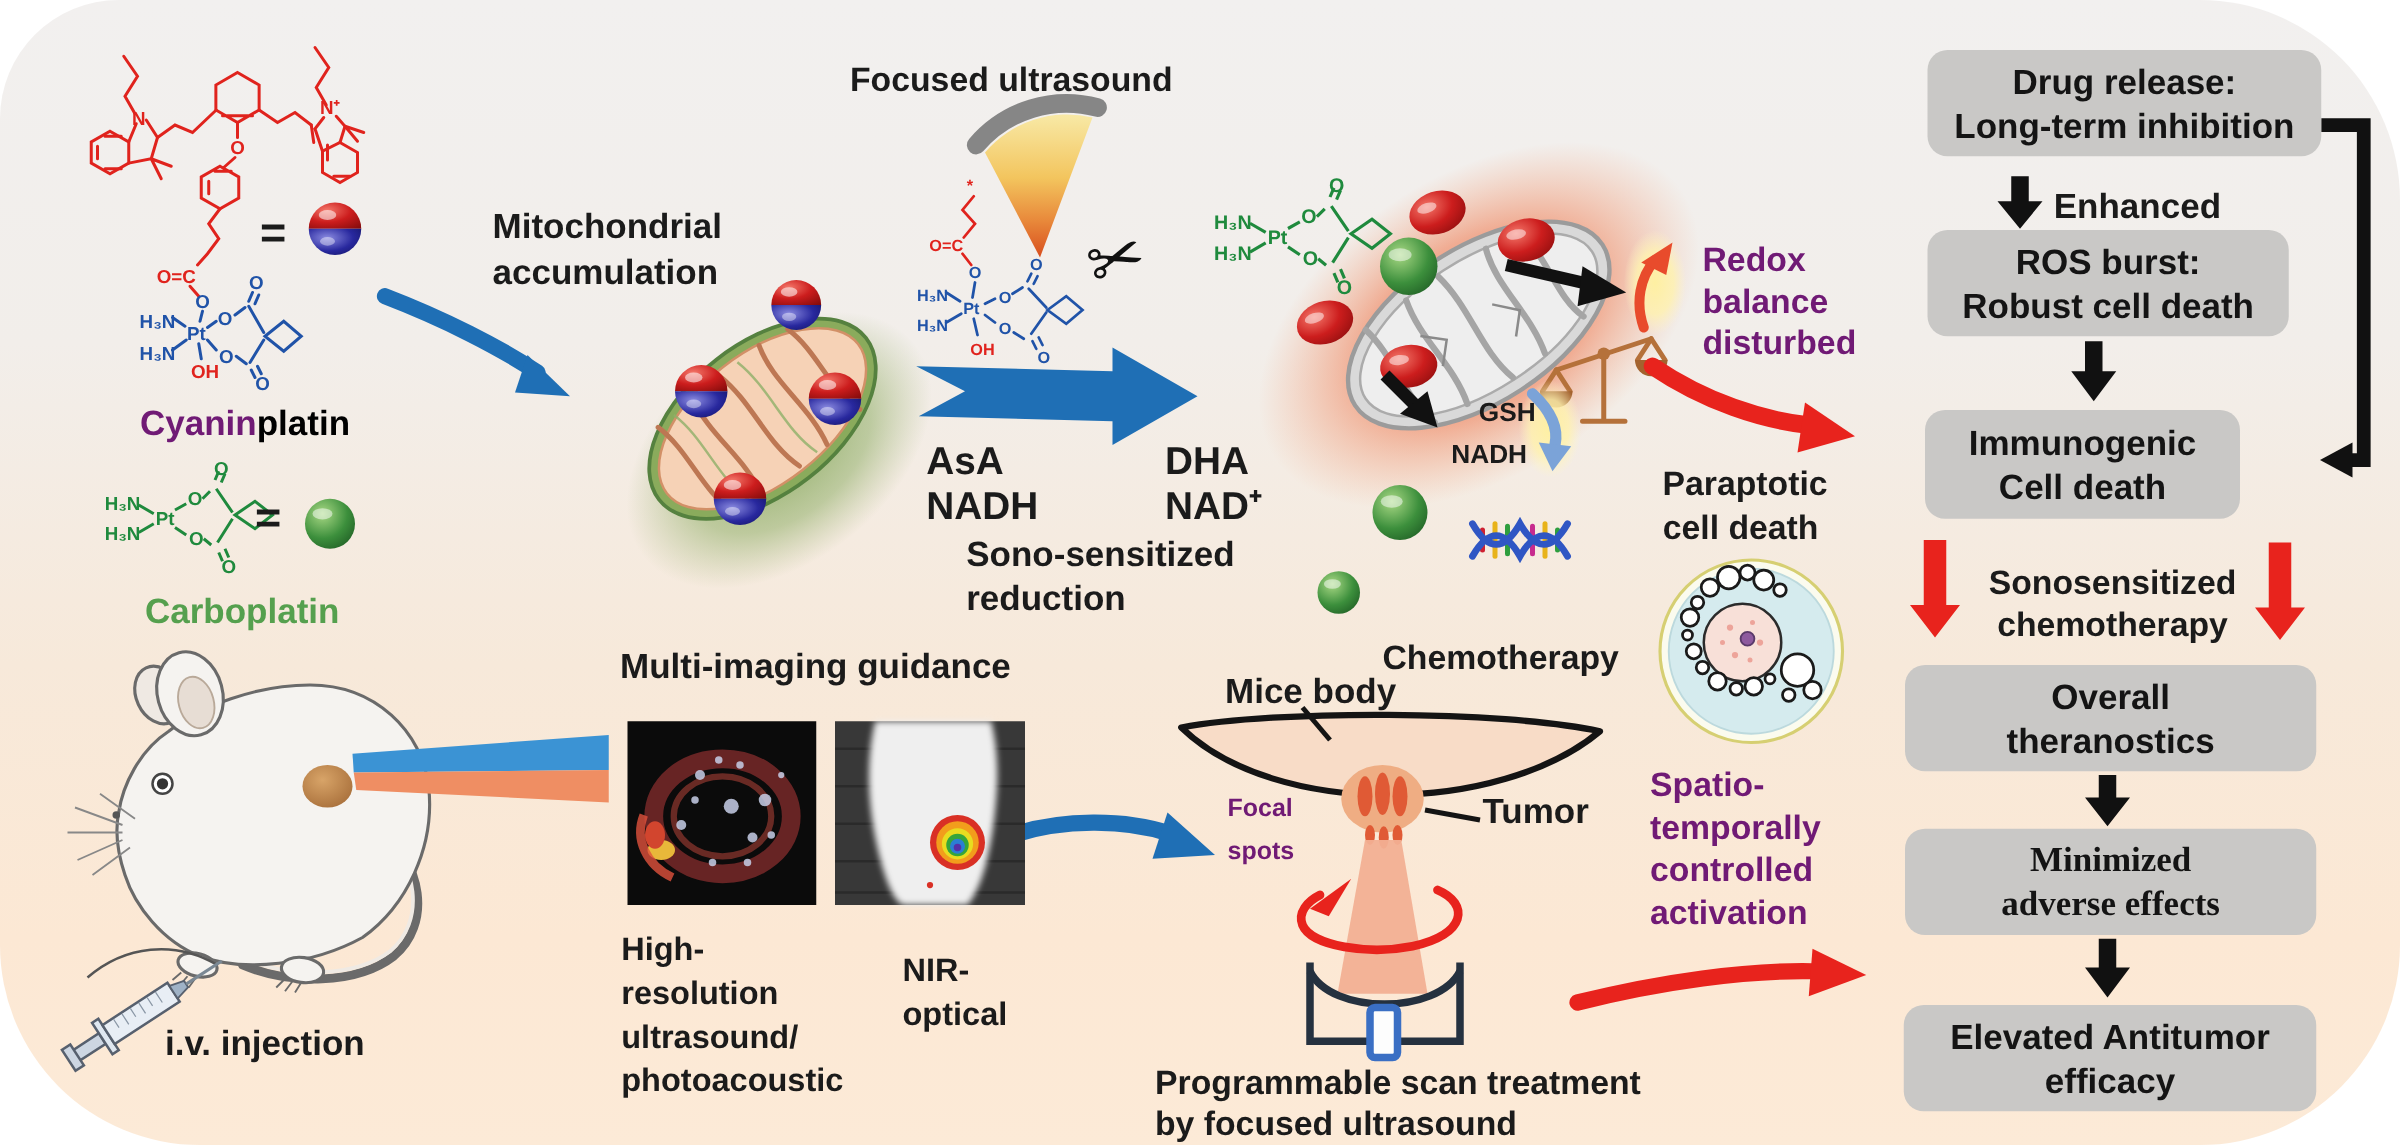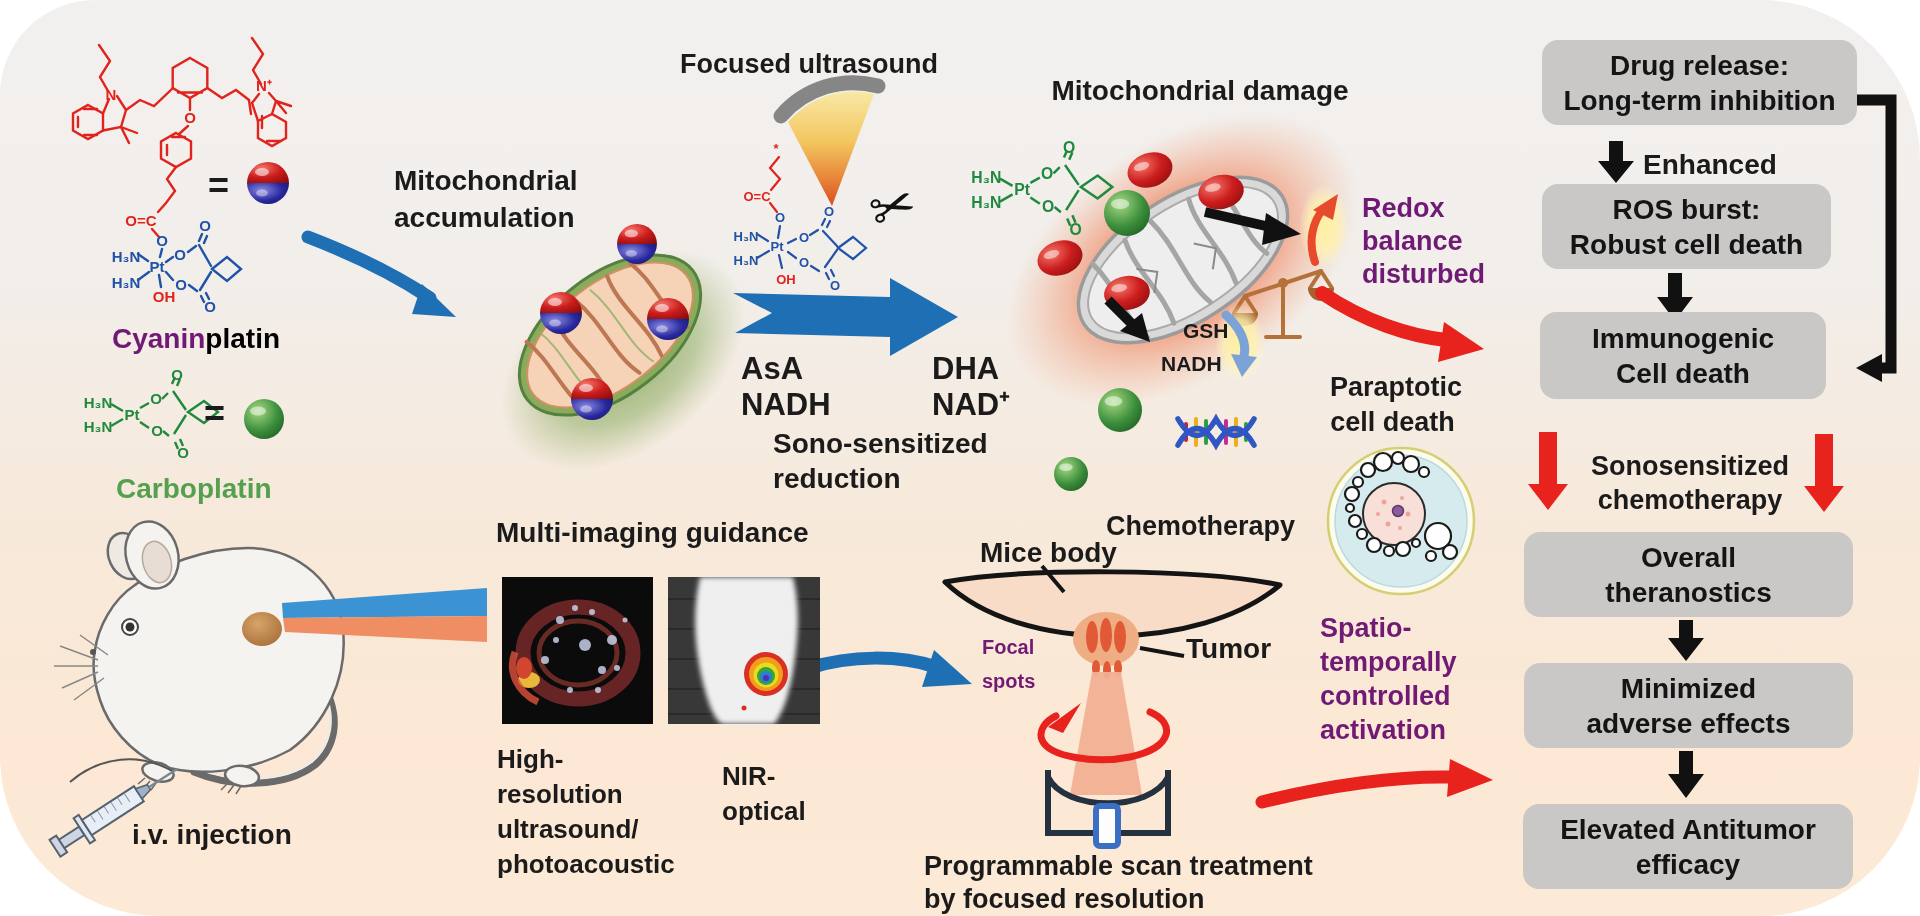--- a/index.html
+++ b/index.html
@@ -422,21 +422,20 @@
   <div class="t" style="left:394px;top:162px;font-size:28px;line-height:37px;">
     <div>Mitochondrial</div>
     <div>accumulation</div>
   </div>
   <div class="t" style="left:208px;top:164px;font-size:36px;">=</div>
   <div class="t" style="left:112px;top:322px;font-size:28px;"><span class="red">Cyanin</span><span class="blue">platin</span></div>
   <div class="t" style="left:204px;top:392px;font-size:36px;">=</div>
   <div class="t green" style="left:116px;top:472px;font-size:28px;">Carboplatin</div>
 
   <div class="t ctr" style="left:680px;top:48px;width:210px;font-size:27px;">Focused ultrasound</div>
-  <div class="t ctr" style="left:1000px;top:74px;width:400px;font-size:28px;">Mitochondrial damage</div>
 
   <div class="t" style="left:741px;top:350px;font-size:31px;">AsA</div>
   <div class="t" style="left:741px;top:386px;font-size:31px;">NADH</div>
   <div class="t" style="left:932px;top:350px;font-size:31px;">DHA</div>
   <div class="t" style="left:932px;top:386px;font-size:31px;">NAD⁺</div>
   <div class="t" style="left:773px;top:426px;font-size:28px;line-height:35px;">
     <div>Sono-sensitized</div>
     <div>reduction</div>
   </div>
 
@@ -455,33 +454,33 @@
 
   <div class="box" style="left:1542px;top:40px;width:315px;height:85px;">
     <div>Drug release:</div>
     <div>Long-term inhibition</div>
   </div>
   <div class="t" style="left:1643px;top:148px;font-size:28px;">Enhanced</div>
   <div class="box" style="left:1542px;top:184px;width:289px;height:85px;">
     <div>ROS burst:</div>
     <div>Robust cell death</div>
   </div>
-  <div class="box" style="left:1540px;top:312px;width:286px;height:87px;">
+  <div class="box" style="left:1540px;top:328px;width:252px;height:87px;">
     <div>Immunogenic</div>
     <div>Cell death</div>
   </div>
   <div class="t ctr" style="left:1570px;top:449px;width:240px;font-size:27px;line-height:34px;">
     <div>Sonosensitized</div>
     <div>chemotherapy</div>
   </div>
   <div class="box" style="left:1524px;top:532px;width:329px;height:85px;">
     <div>Overall</div>
     <div>theranostics</div>
   </div>
-  <div class="box" style="left:1524px;top:663px;width:329px;height:85px;">
+  <div class="box" style="left:1524px;top:663px;width:329px;height:85px;font-family:Liberation Serif, serif;">
     <div>Minimized</div>
     <div>adverse effects</div>
   </div>
   <div class="box" style="left:1523px;top:804px;width:330px;height:85px;">
     <div>Elevated Antitumor</div>
     <div>efficacy</div>
   </div>
 
   <div class="t" style="left:1106px;top:510px;font-size:27px;">Chemotherapy</div>
   <div class="t" style="left:980px;top:536px;font-size:28px;">Mice body</div>
@@ -491,21 +490,21 @@
     <div>spots</div>
   </div>
   <div class="t red" style="left:1320px;top:611px;font-size:27px;line-height:34px;">
     <div>Spatio-</div>
     <div>temporally</div>
     <div>controlled</div>
     <div>activation</div>
   </div>
   <div class="t" style="left:924px;top:850px;font-size:27px;line-height:33px;">
     <div>Programmable scan treatment</div>
-    <div>by focused resolution</div>
+    <div>by focused ultrasound</div>
   </div>
 
   <div class="t" style="left:496px;top:516px;font-size:28px;">Multi-imaging guidance</div>
   <div class="t" style="left:497px;top:742px;font-size:26px;line-height:35px;">
     <div>High-</div>
     <div>resolution</div>
     <div>ultrasound/</div>
     <div>photoacoustic</div>
   </div>
   <div class="t" style="left:722px;top:759px;font-size:26px;line-height:35px;">

